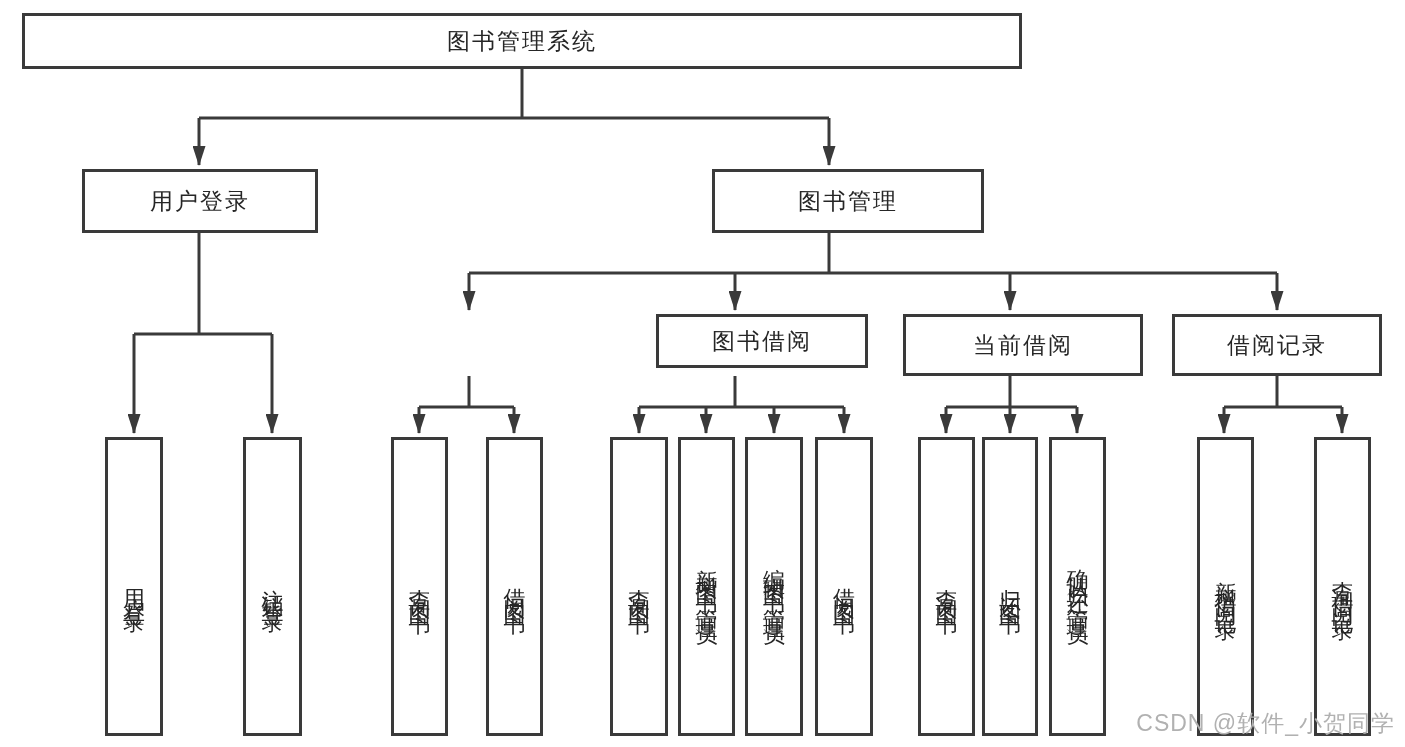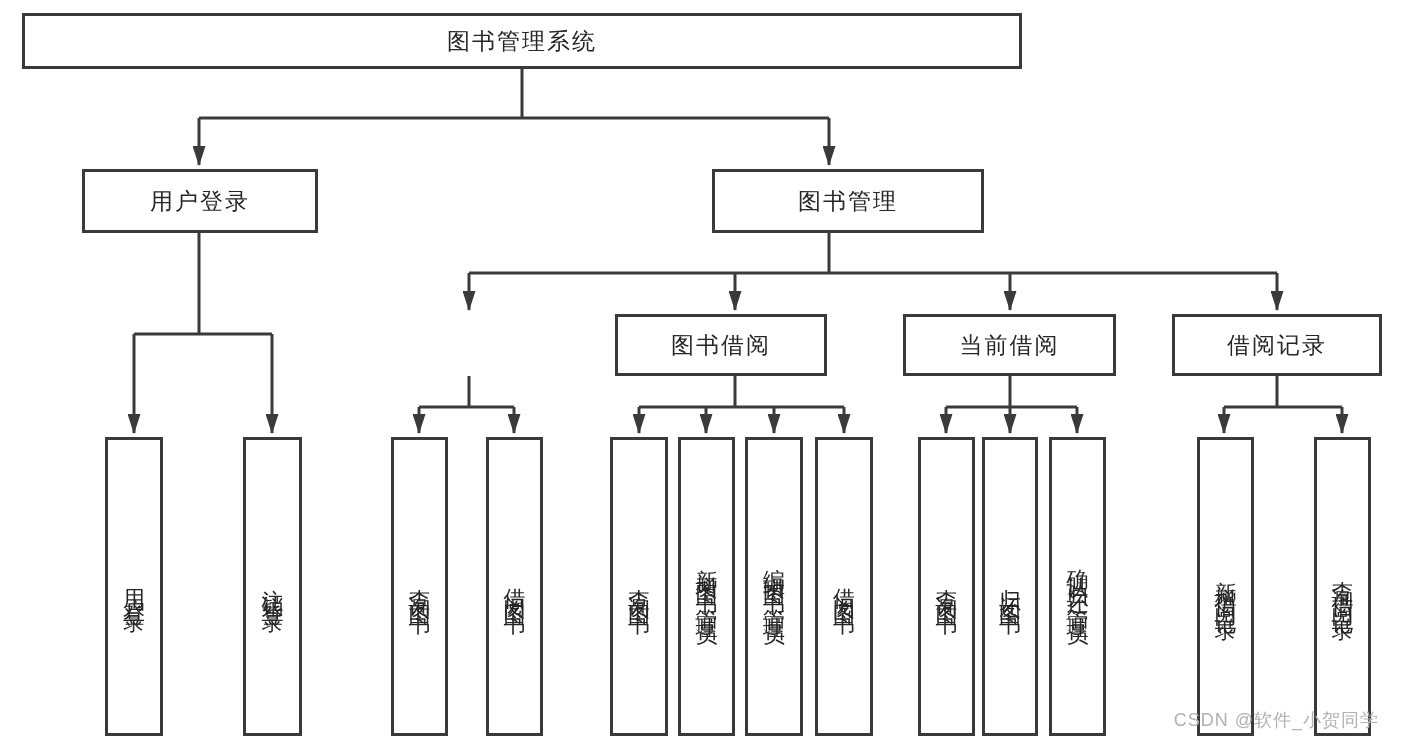--- a/index.html
+++ b/index.html
@@ -36,24 +36,24 @@
   .node.v span {
     writing-mode: vertical-rl;
     text-orientation: mixed;
     font-size: 22px;
     letter-spacing: 8px;
     line-height: 1;
     white-space: nowrap;
   }
   #watermark {
     position: absolute;
-    right: 26px;
+    right: 10px;
     top: 708px;
     z-index: 3;
-    font-size: 18px;
+    font-size: 23px;
     color: #b1b1b1;
     letter-spacing: 1px;
     white-space: nowrap;
   }
 </style>
 </head>
 <body>
 
 <div id="stage">
 
@@ -107,24 +107,24 @@
     <span>图书管理系统</span>
   </div>
 
   <div class="node h" style="left:82px;top:169px;width:236px;height:64px">
     <span>用户登录</span>
   </div>
   <div class="node h" style="left:712px;top:169px;width:272px;height:64px">
     <span>图书管理</span>
   </div>
 
-  <div class="node h" style="left:615px;top:314px;width:212px;height:62px">
+  <div class="node h" style="left:656px;top:314px;width:212px;height:54px">
     <span>图书借阅</span>
   </div>
-  <div class="node h" style="left:903px;top:314px;width:213px;height:62px">
+  <div class="node h" style="left:903px;top:314px;width:240px;height:62px">
     <span>当前借阅</span>
   </div>
   <div class="node h" style="left:1172px;top:314px;width:210px;height:62px">
     <span>借阅记录</span>
   </div>
 
   <div class="node v" style="left:105px;top:437px;width:58px;height:299px">
     <span>用户登录</span>
   </div>
   <div class="node v" style="left:243px;top:437px;width:59px;height:299px">

